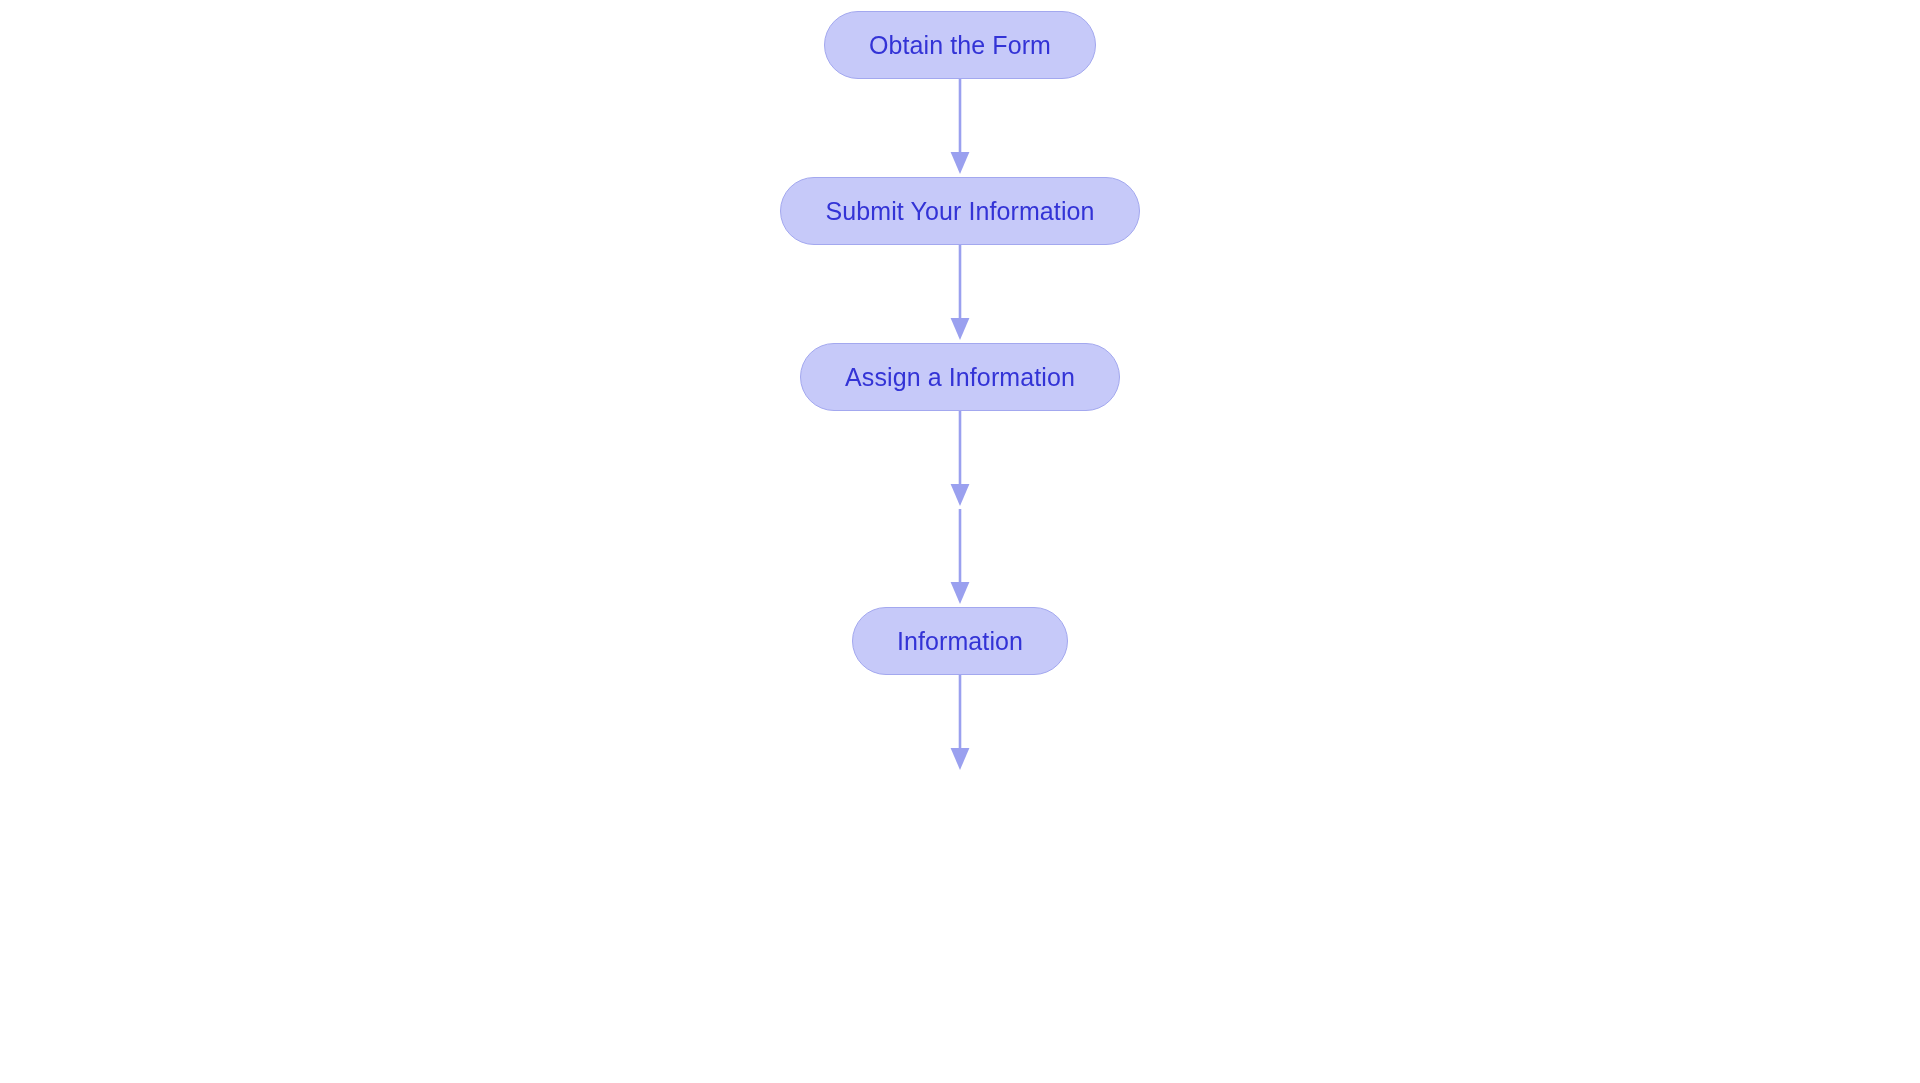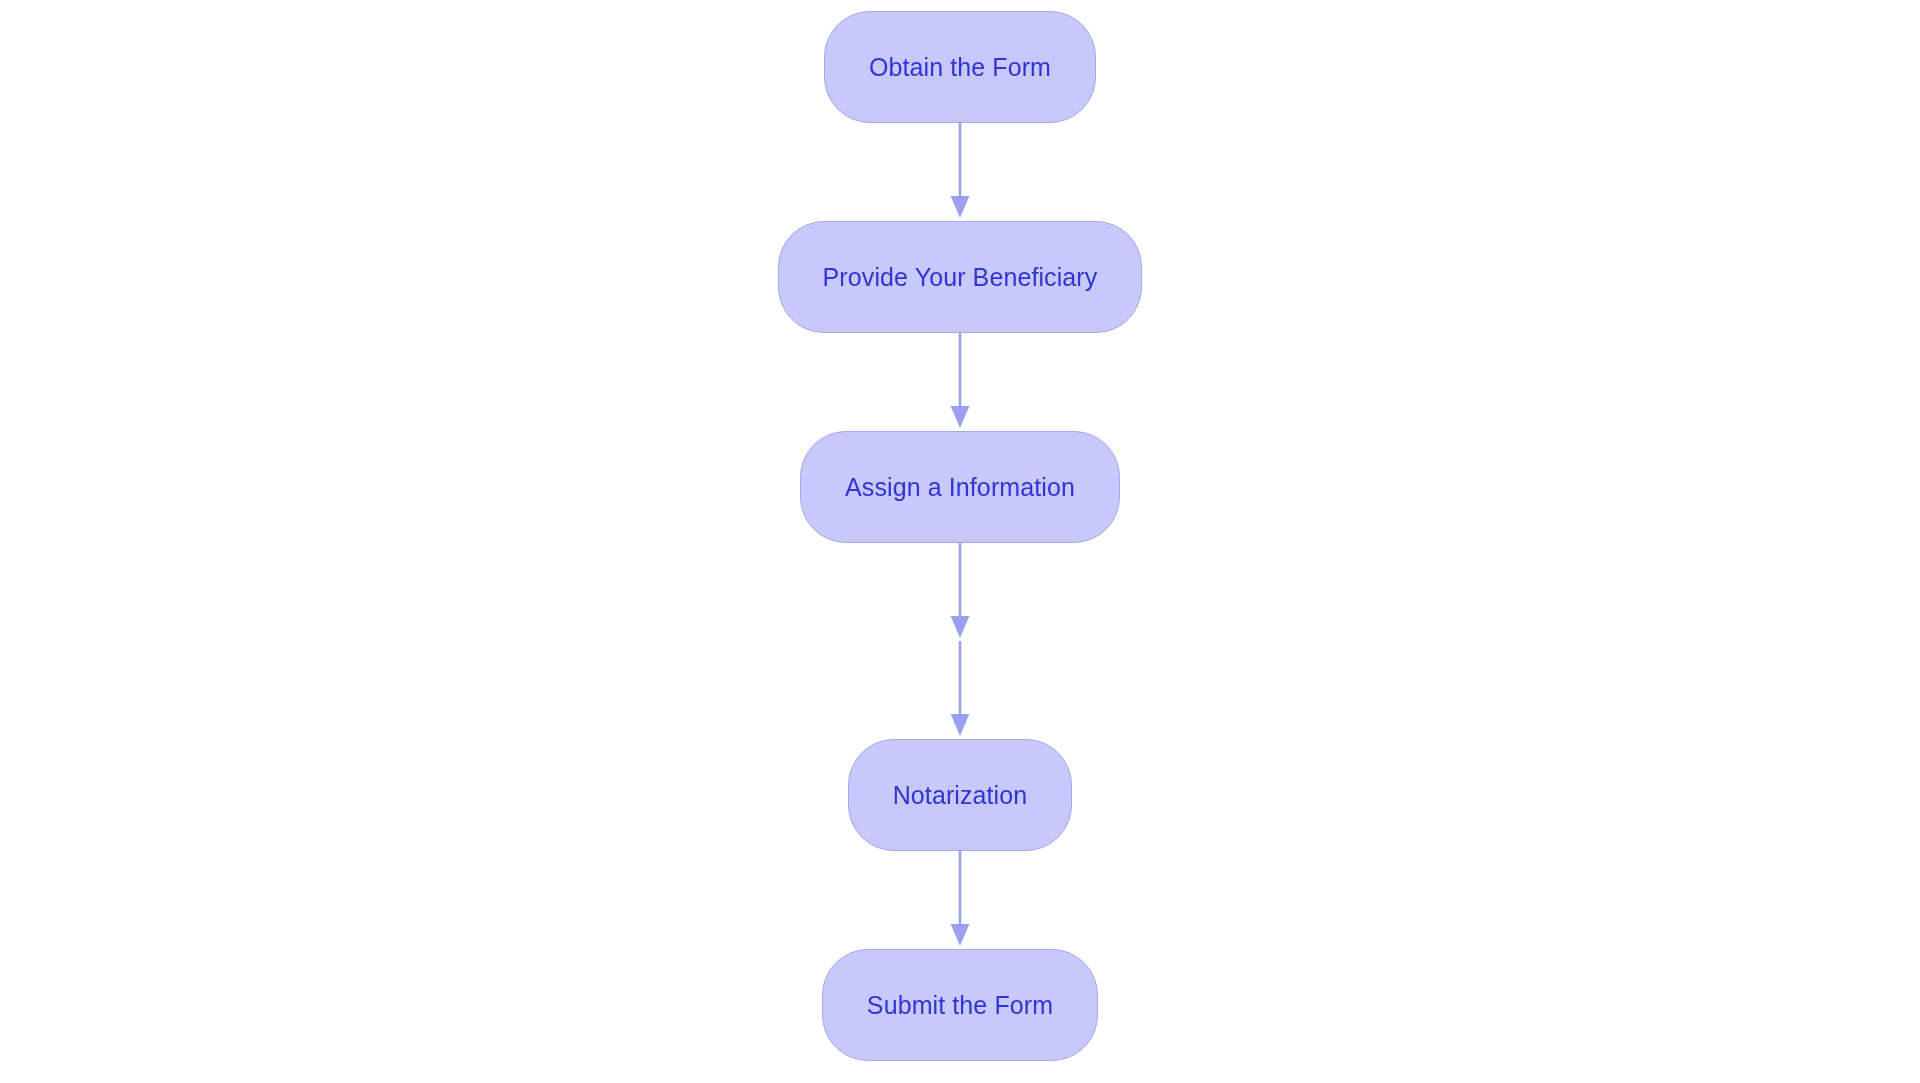--- a/index.html
+++ b/index.html
@@ -29,21 +29,21 @@
     height: 1083px;
     display: flex;
     flex-direction: column;
     align-items: center;
     justify-content: flex-start;
     padding-top: 11px;
     box-sizing: border-box;
   }
 
   .flow-node {
-    height: 112px;
+    height: 68px;
     box-sizing: border-box;
     display: flex;
     align-items: center;
     justify-content: center;
     background: #c6c9f9;
     border: 1.4px solid #a3a8ef;
     border-radius: 46px;
     padding: 0 44px;
     white-space: nowrap;
   }
@@ -82,21 +82,21 @@
     </div>
 
     <div class="flow-connector">
       <svg width="26" height="98" viewBox="0 0 26 98">
         <line x1="13" y1="0" x2="13" y2="78" stroke="#9aa0ef" stroke-width="2.6"></line>
         <polygon points="13,95 3.6,73 22.4,73" fill="#9aa0ef"></polygon>
       </svg>
     </div>
 
     <div class="flow-node">
-      <span class="flow-node-label">Provide Your Beneficiary</span>
+      <span class="flow-node-label">Submit Your Information</span>
     </div>
 
     <div class="flow-connector">
       <svg width="26" height="98" viewBox="0 0 26 98">
         <line x1="13" y1="0" x2="13" y2="78" stroke="#9aa0ef" stroke-width="2.6"></line>
         <polygon points="13,95 3.6,73 22.4,73" fill="#9aa0ef"></polygon>
       </svg>
     </div>
 
     <div class="flow-node">
@@ -112,28 +112,25 @@
 
 
     <div class="flow-connector">
       <svg width="26" height="98" viewBox="0 0 26 98">
         <line x1="13" y1="0" x2="13" y2="78" stroke="#9aa0ef" stroke-width="2.6"></line>
         <polygon points="13,95 3.6,73 22.4,73" fill="#9aa0ef"></polygon>
       </svg>
     </div>
 
     <div class="flow-node">
-      <span class="flow-node-label">Notarization</span>
+      <span class="flow-node-label">Information</span>
     </div>
 
     <div class="flow-connector">
       <svg width="26" height="98" viewBox="0 0 26 98">
         <line x1="13" y1="0" x2="13" y2="78" stroke="#9aa0ef" stroke-width="2.6"></line>
         <polygon points="13,95 3.6,73 22.4,73" fill="#9aa0ef"></polygon>
       </svg>
     </div>
 
-    <div class="flow-node">
-      <span class="flow-node-label">Submit the Form</span>
-    </div>
 
   </div>
 </div>
 
 </body></html>

